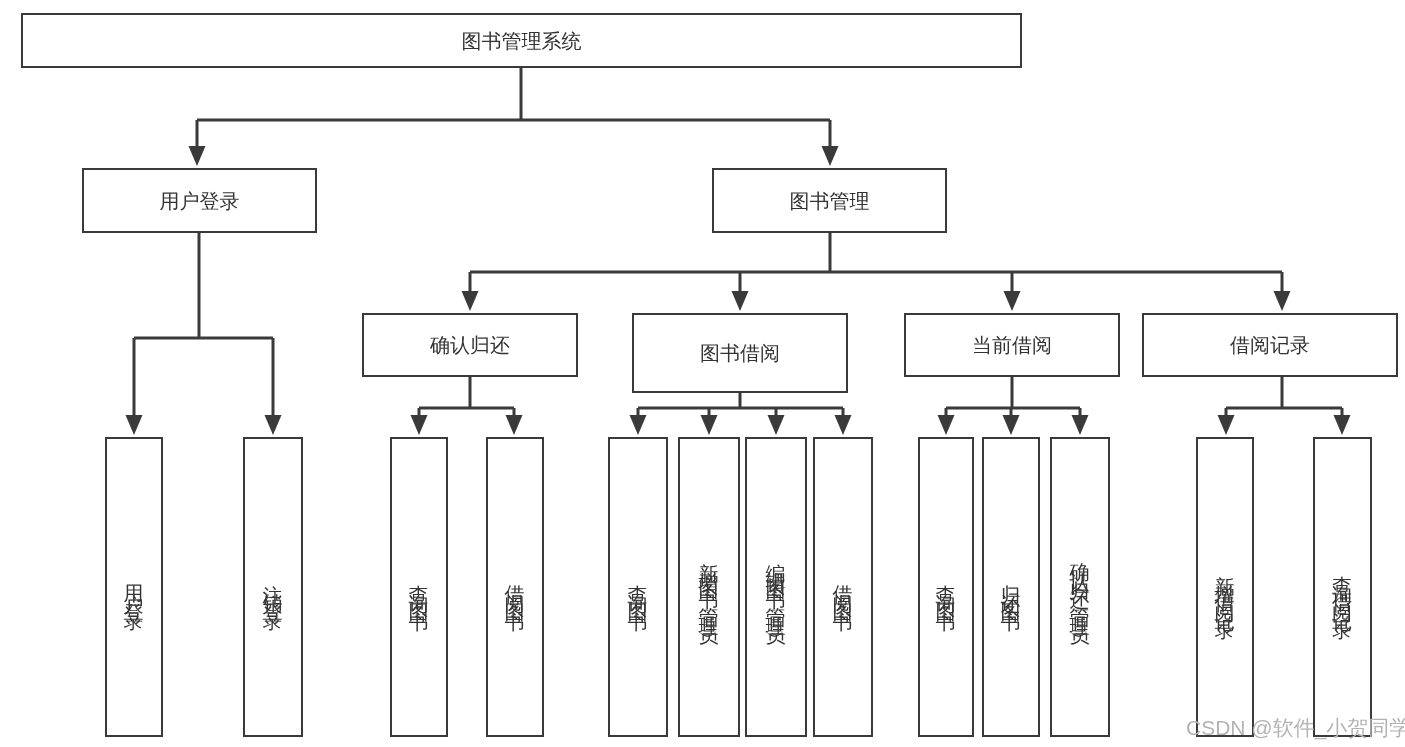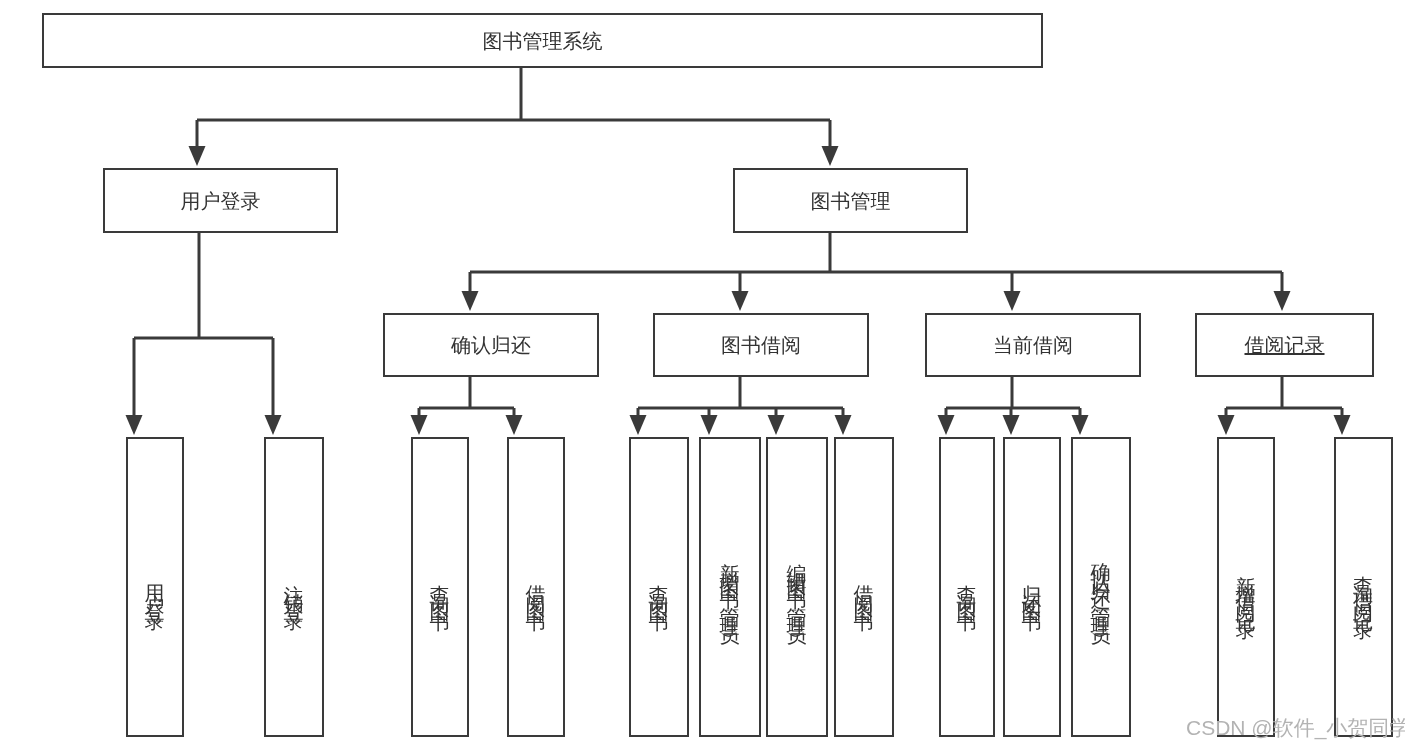--- a/index.html
+++ b/index.html
@@ -29,21 +29,20 @@
     box-sizing: border-box;
     border: 2.5px solid var(--box-border, #3a3a3a);
     background: #ffffff;
     display: flex;
     align-items: center;
     justify-content: center;
     color: var(--text, #333333);
     font-size: 20px;
     line-height: 1;
     z-index: 2;
-    margin-left: 21px;
   }
   .leaf {
     writing-mode: vertical-rl;
     text-orientation: mixed;
     letter-spacing: 9px;
     font-size: 20px;
   }
   .watermark {
     position: absolute;
     left: 1186px;
@@ -97,23 +96,23 @@
       <polygon points="1333.5,415 1350.5,415 1342,435"></polygon>
     </g>
   </svg>
 
   <div class="node" style="left:21px; top:13px; width:1001px; height:55px;">图书管理系统</div>
 
   <div class="node" style="left:82px; top:168px; width:235px; height:65px;">用户登录</div>
   <div class="node" style="left:712px; top:168px; width:235px; height:65px;">图书管理</div>
 
   <div class="node" style="left:362px; top:313px; width:216px; height:64px;">确认归还</div>
-  <div class="node" style="left:632px; top:313px; width:216px; height:64px;">图书借阅</div>
+  <div class="node" style="left:632px; top:313px; width:216px; height:80px;">图书借阅</div>
   <div class="node" style="left:904px; top:313px; width:216px; height:64px;font-family:Liberation Serif, serif;">当前借阅</div>
-  <div class="node" style="left:1174px; top:313px; width:179px; height:64px;text-decoration:underline;">借阅记录</div>
+  <div class="node" style="left:1142px; top:313px; width:256px; height:64px;">借阅记录</div>
 
   <div class="node leaf" style="left:105px; top:437px; width:58px; height:300px;">用户登录</div>
   <div class="node leaf" style="left:243px; top:437px; width:60px; height:300px;">注销登录</div>
 
   <div class="node leaf" style="left:390px; top:437px; width:58px; height:300px;">查询图书</div>
   <div class="node leaf" style="left:486px; top:437px; width:58px; height:300px;">借阅图书</div>
 
   <div class="node leaf" style="left:608px; top:437px; width:60px; height:300px;">查询图书</div>
   <div class="node leaf" style="left:678px; top:437px; width:62px; height:300px;">新增图书（管理员）</div>
   <div class="node leaf" style="left:745px; top:437px; width:62px; height:300px;">编辑图书（管理员）</div>

